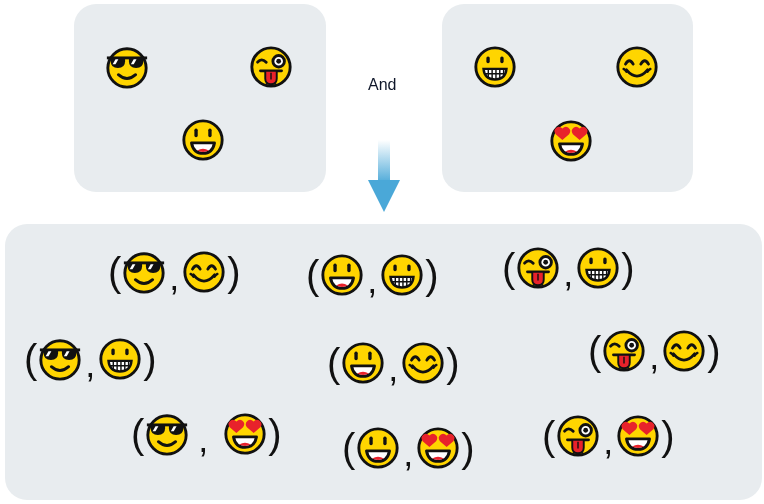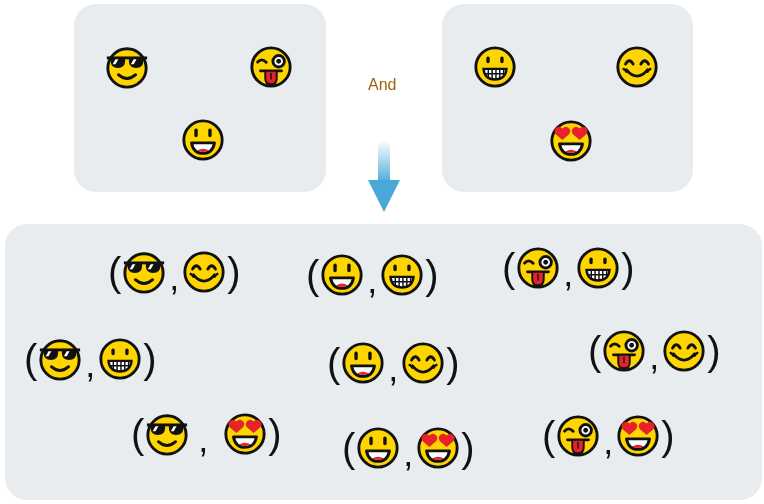--- a/index.html
+++ b/index.html
@@ -1,20 +1,20 @@
 <!DOCTYPE html>
 <html><head>
 <meta charset="utf-8">
 <style>
   html,body{margin:0;padding:0;background:#ffffff;}
   body{width:764px;height:504px;position:relative;overflow:hidden;font-family:"Liberation Sans",sans-serif;}
   .panel{position:absolute;background:#e8ecef;border-radius:22px;}
   .emoji{position:absolute;width:46px;height:46px;}
   .emoji svg{width:100%;height:100%;display:block;}
-  .and-label{position:absolute;left:368px;top:76px;font-size:16px;color:#a16207;}
+  .and-label{position:absolute;left:368px;top:76px;font-size:16px;color:#0f172a;}
   .arrow{position:absolute;left:368px;top:140px;width:32px;height:72px;}
   .pair{position:absolute;display:flex;align-items:center;height:52px;}
   .paren{font-size:40px;line-height:40px;color:#111;font-weight:400;}
   .comma{font-size:36px;line-height:36px;color:#111;margin:0 2px;position:relative;top:6px;}
   .pe{width:46px;height:46px;display:inline-block;}
   .pe svg{width:100%;height:100%;display:block;}
 </style>
 </head>
 <body>
 

